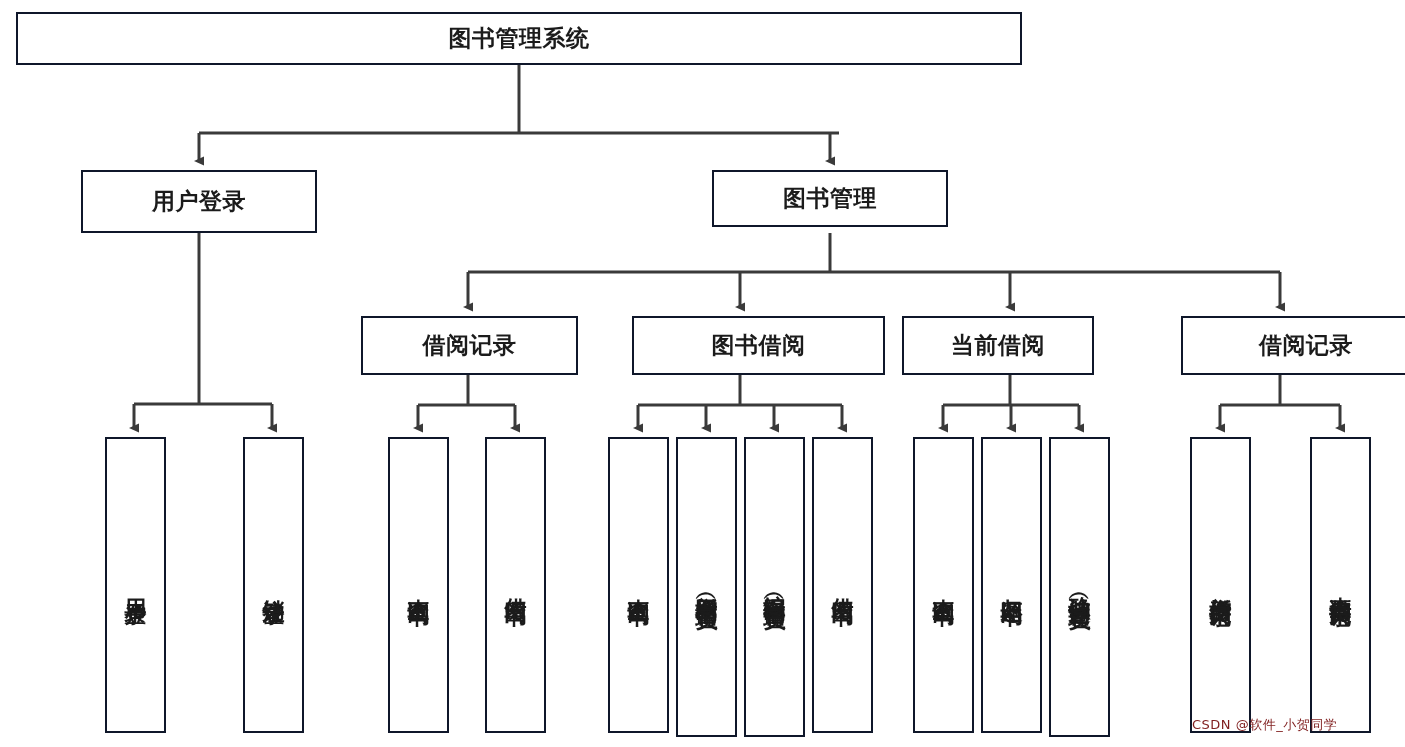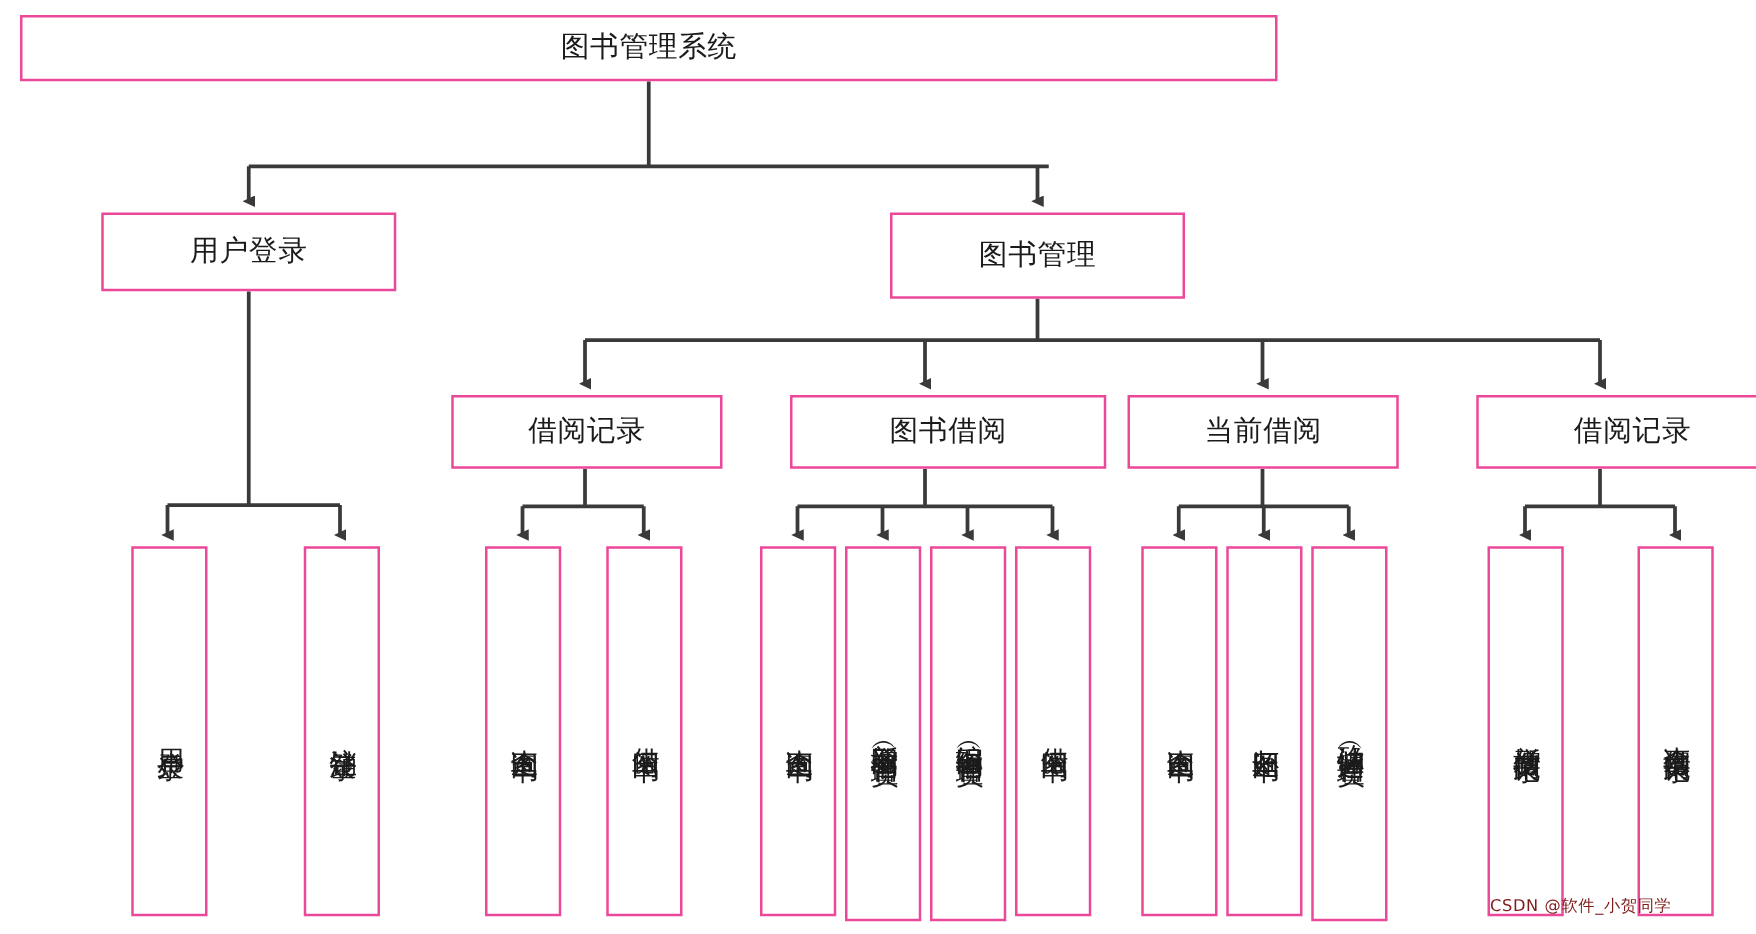--- a/index.html
+++ b/index.html
@@ -23,25 +23,26 @@
     left: 0;
     top: 0;
     width: 1405px;
     height: 747px;
     pointer-events: none;
   }
   .node {
     position: absolute;
     box-sizing: border-box;
     background: #ffffff;
-    border: 2px solid #ec4899;
+    border: 2px solid #0f172a;
     display: flex;
     align-items: center;
     justify-content: center;
     color: #1b1b1b;
+    font-weight: bold;
   }
   .node-label {
     display: block;
     text-align: center;
     line-height: 1.18;
     letter-spacing: 0.5px;
     color: #1b1b1b;
   }
   
   .node.horiz .node-label {
@@ -130,31 +131,31 @@
     </g>
   </svg>
 
   <div class="node horiz root" style="left: 16px; top: 12px; width: 1006px; height: 53px;">
     <span class="node-label">图书管理系统</span>
   </div>
 
   <div class="node horiz lvl2" style="left: 81px; top: 170px; width: 236px; height: 63px;">
     <span class="node-label">用户登录</span>
   </div>
-  <div class="node horiz lvl2" style="left: 712px; top: 170px; width: 236px; height: 69px;">
+  <div class="node horiz lvl2" style="left: 712px; top: 170px; width: 236px; height: 57px;">
     <span class="node-label">图书管理</span>
   </div>
 
   <div class="node horiz lvl3" style="left: 361px; top: 316px; width: 217px; height: 59px;">
     <span class="node-label">借阅记录</span>
   </div>
   <div class="node horiz lvl3" style="left: 632px; top: 316px; width: 253px; height: 59px;">
     <span class="node-label">图书借阅</span>
   </div>
-  <div class="node horiz lvl3" style="left: 902px; top: 316px; width: 217px; height: 59px;">
+  <div class="node horiz lvl3" style="left: 902px; top: 316px; width: 192px; height: 59px;">
     <span class="node-label">当前借阅</span>
   </div>
   <div class="node horiz lvl3" style="left: 1181px; top: 316px; width: 250px; height: 59px;">
     <span class="node-label">借阅记录</span>
   </div>
 
   <div class="node leaf" style="left: 105px; top: 437px; width: 61px; height: 296px;">
     <span class="node-label">用户登录</span>
   </div>
   <div class="node leaf" style="left: 243px; top: 437px; width: 61px; height: 296px;">

